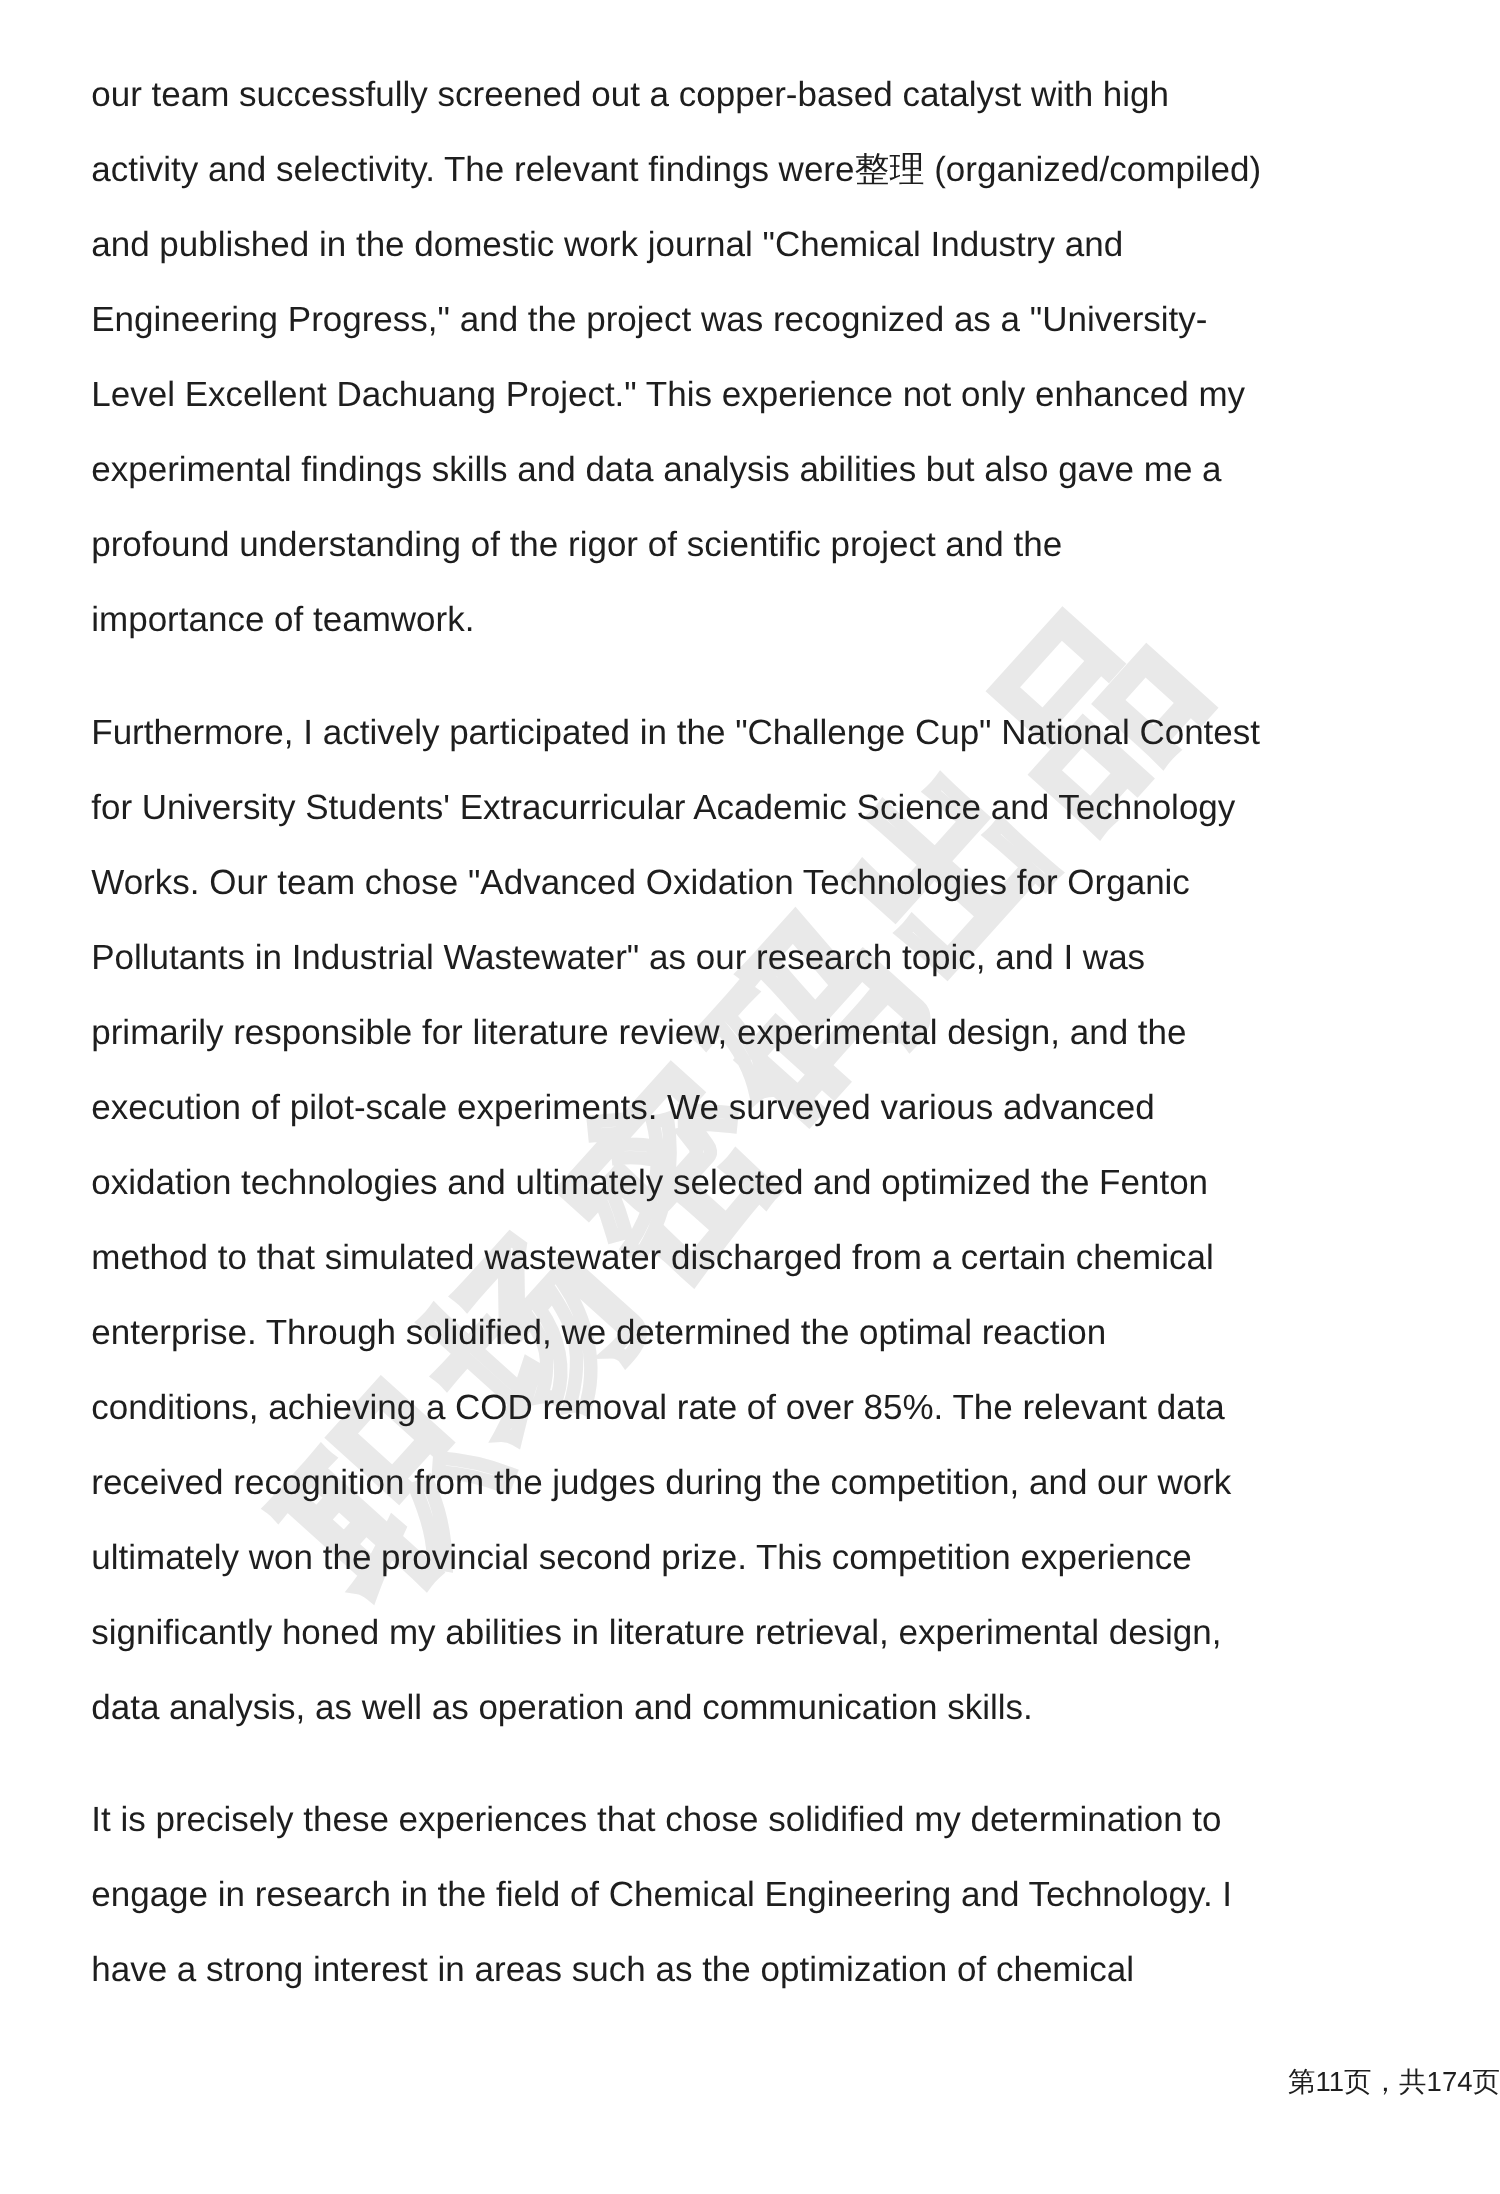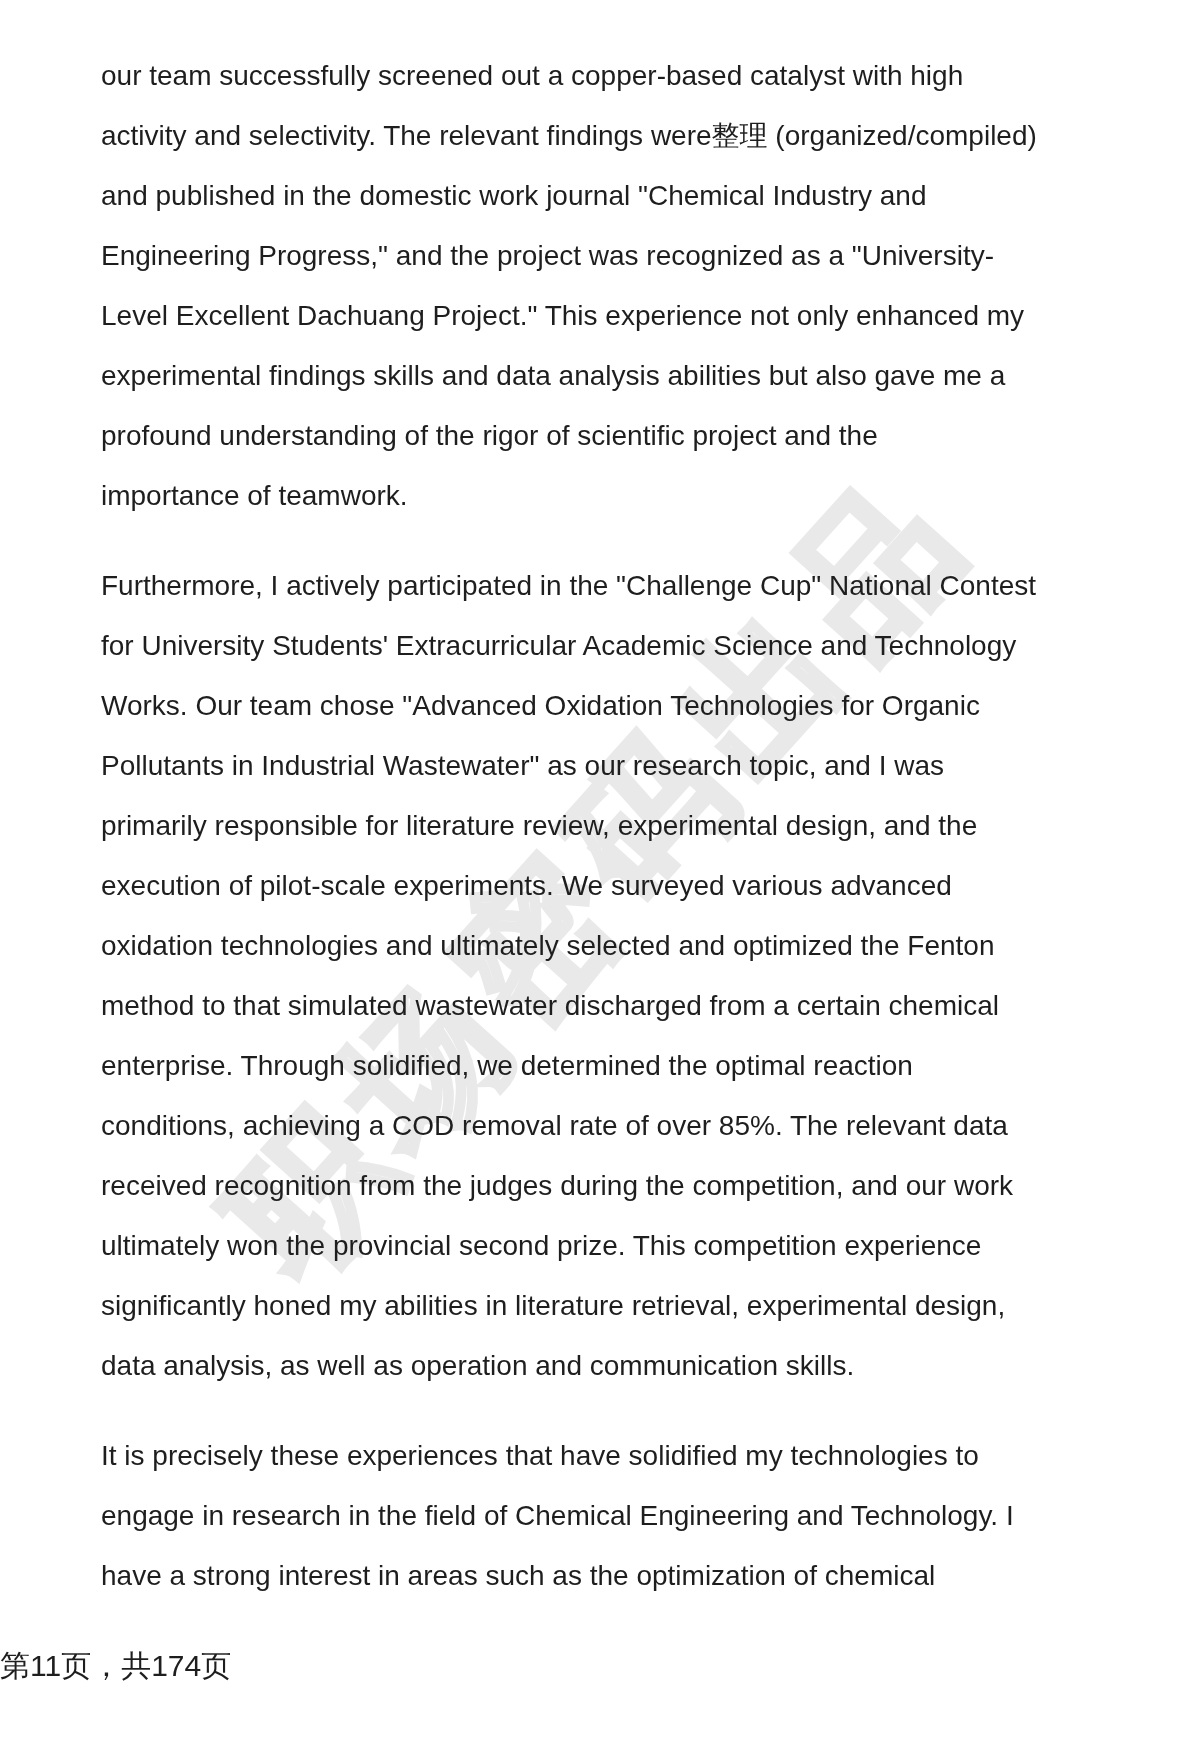--- a/index.html
+++ b/index.html
@@ -29,38 +29,37 @@
     text-stroke: 6px #e9e9e9;
     user-select: none;
     pointer-events: none;
     z-index: 0;
   }
   .content {
     position: relative;
     z-index: 1;
     padding: 46px 56px 0 73px;
     color: #1e1e1e;
-    margin-left: 28px;
   }
   .para {
     margin: 0 0 30px 0;
   }
   .line {
     display: block;
     font-size: 28px;
     line-height: 60px;
     white-space: pre;
     color: #1e1e1e;
   }
   .footer {
     position: relative;
     z-index: 1;
     margin-top: 10px;
-    text-align: left;
-    font-size: 30px;
+    text-align: right;
+    font-size: 22px;
     line-height: 60px;
     color: #1e1e1e;
   }
 </style>
 </head>
 <body>
 
 <div class="page">
 
   <div class="watermark">职场密码出品</div>
@@ -86,21 +85,21 @@
         <span class="line">oxidation technologies and ultimately selected and optimized the Fenton</span>
         <span class="line">method to that simulated wastewater discharged from a certain chemical</span>
         <span class="line">enterprise. Through solidified, we determined the optimal reaction</span>
         <span class="line">conditions, achieving a COD removal rate of over 85%. The relevant data</span>
         <span class="line">received recognition from the judges during the competition, and our work</span>
         <span class="line">ultimately won the provincial second prize. This competition experience</span>
         <span class="line">significantly honed my abilities in literature retrieval, experimental design,</span>
         <span class="line">data analysis, as well as operation and communication skills.</span>
       </p>
     <p class="para">
-        <span class="line">It is precisely these experiences that have solidified my technologies to</span>
+        <span class="line">It is precisely these experiences that chose solidified my determination to</span>
         <span class="line">engage in research in the field of Chemical Engineering and Technology. I</span>
         <span class="line">have a strong interest in areas such as the optimization of chemical</span>
       </p>
   </div>
 
   <div class="footer">第11页，共174页</div>
 
 </div>
 
 </body></html>

